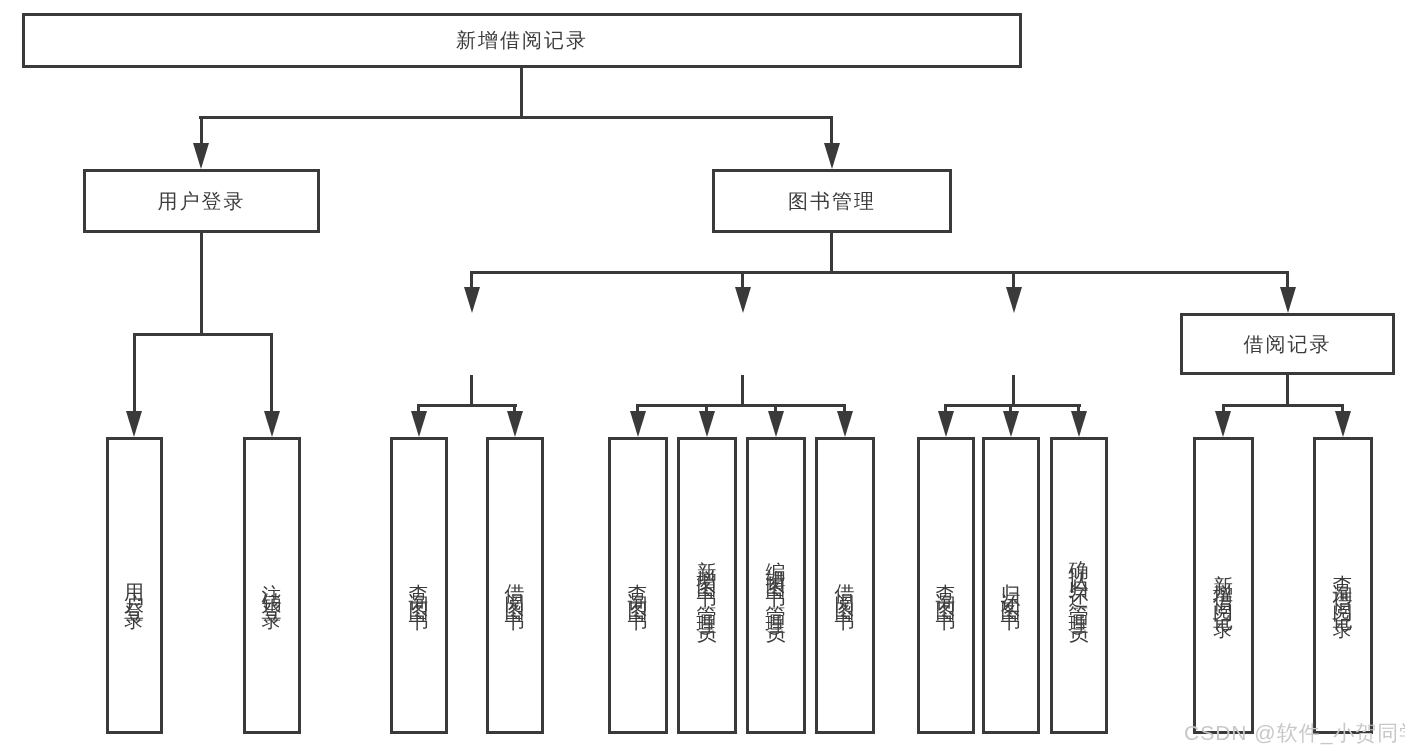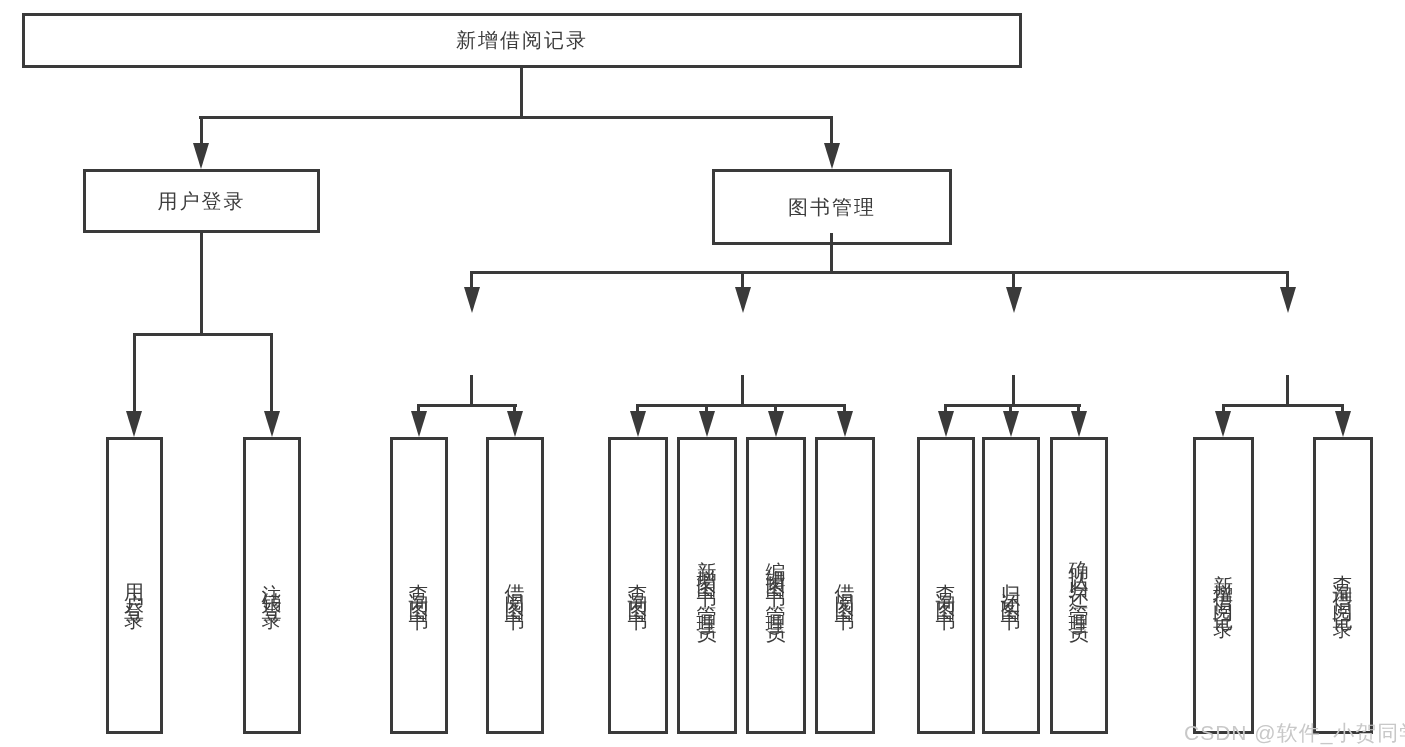--- a/index.html
+++ b/index.html
@@ -54,21 +54,21 @@
   <div class="vl" style="left:520px;top:68px;height:49px"></div>
   <div class="hl" style="left:199px;top:116px;width:634px"></div>
   <div class="vl" style="left:200px;top:116px;height:27px"></div>
   <div class="arrow" style="left:193px;top:143px"></div>
   <div class="vl" style="left:830px;top:116px;height:27px"></div>
   <div class="arrow" style="left:824px;top:143px"></div>
 
   <div class="box" style="left:83px;top:169px;width:237px;height:64px">
     <span class="hlbl">用户登录</span>
   </div>
-  <div class="box" style="left:712px;top:169px;width:240px;height:76px">
+  <div class="box" style="left:712px;top:169px;width:240px;height:64px">
     <span class="hlbl">图书管理</span>
   </div>
 
   <div class="vl" style="left:200px;top:233px;height:102px"></div>
   <div class="hl" style="left:133px;top:333px;width:140px"></div>
   <div class="vl" style="left:133px;top:333px;height:78px"></div>
   <div class="arrow" style="left:126px;top:411px"></div>
   <div class="vl" style="left:270px;top:333px;height:78px"></div>
   <div class="arrow" style="left:264px;top:411px"></div>
 
@@ -76,20 +76,23 @@
   <div class="hl" style="left:470px;top:271px;width:819px"></div>
   <div class="vl" style="left:470px;top:271px;height:17px"></div>
   <div class="arrow" style="left:464px;top:287px"></div>
   <div class="vl" style="left:741px;top:271px;height:17px"></div>
   <div class="arrow" style="left:735px;top:287px"></div>
   <div class="vl" style="left:1012px;top:271px;height:17px"></div>
   <div class="arrow" style="left:1006px;top:287px"></div>
   <div class="vl" style="left:1286px;top:271px;height:17px"></div>
   <div class="arrow" style="left:1280px;top:287px"></div>
 
+  <div class="box" style="left:1180px;top:313px;width:215px;height:62px">
+    <span class="hlbl">借阅记录</span>
+  </div>
 
   <div class="vl" style="left:470px;top:375px;height:31px"></div>
   <div class="hl" style="left:417px;top:404px;width:100px"></div>
   <div class="vl" style="left:417px;top:404px;height:9px"></div>
   <div class="arrow" style="left:411px;top:411px"></div>
   <div class="vl" style="left:513px;top:404px;height:9px"></div>
   <div class="arrow" style="left:507px;top:411px"></div>
 
   <div class="vl" style="left:741px;top:375px;height:31px"></div>
   <div class="hl" style="left:636px;top:404px;width:210px"></div>

